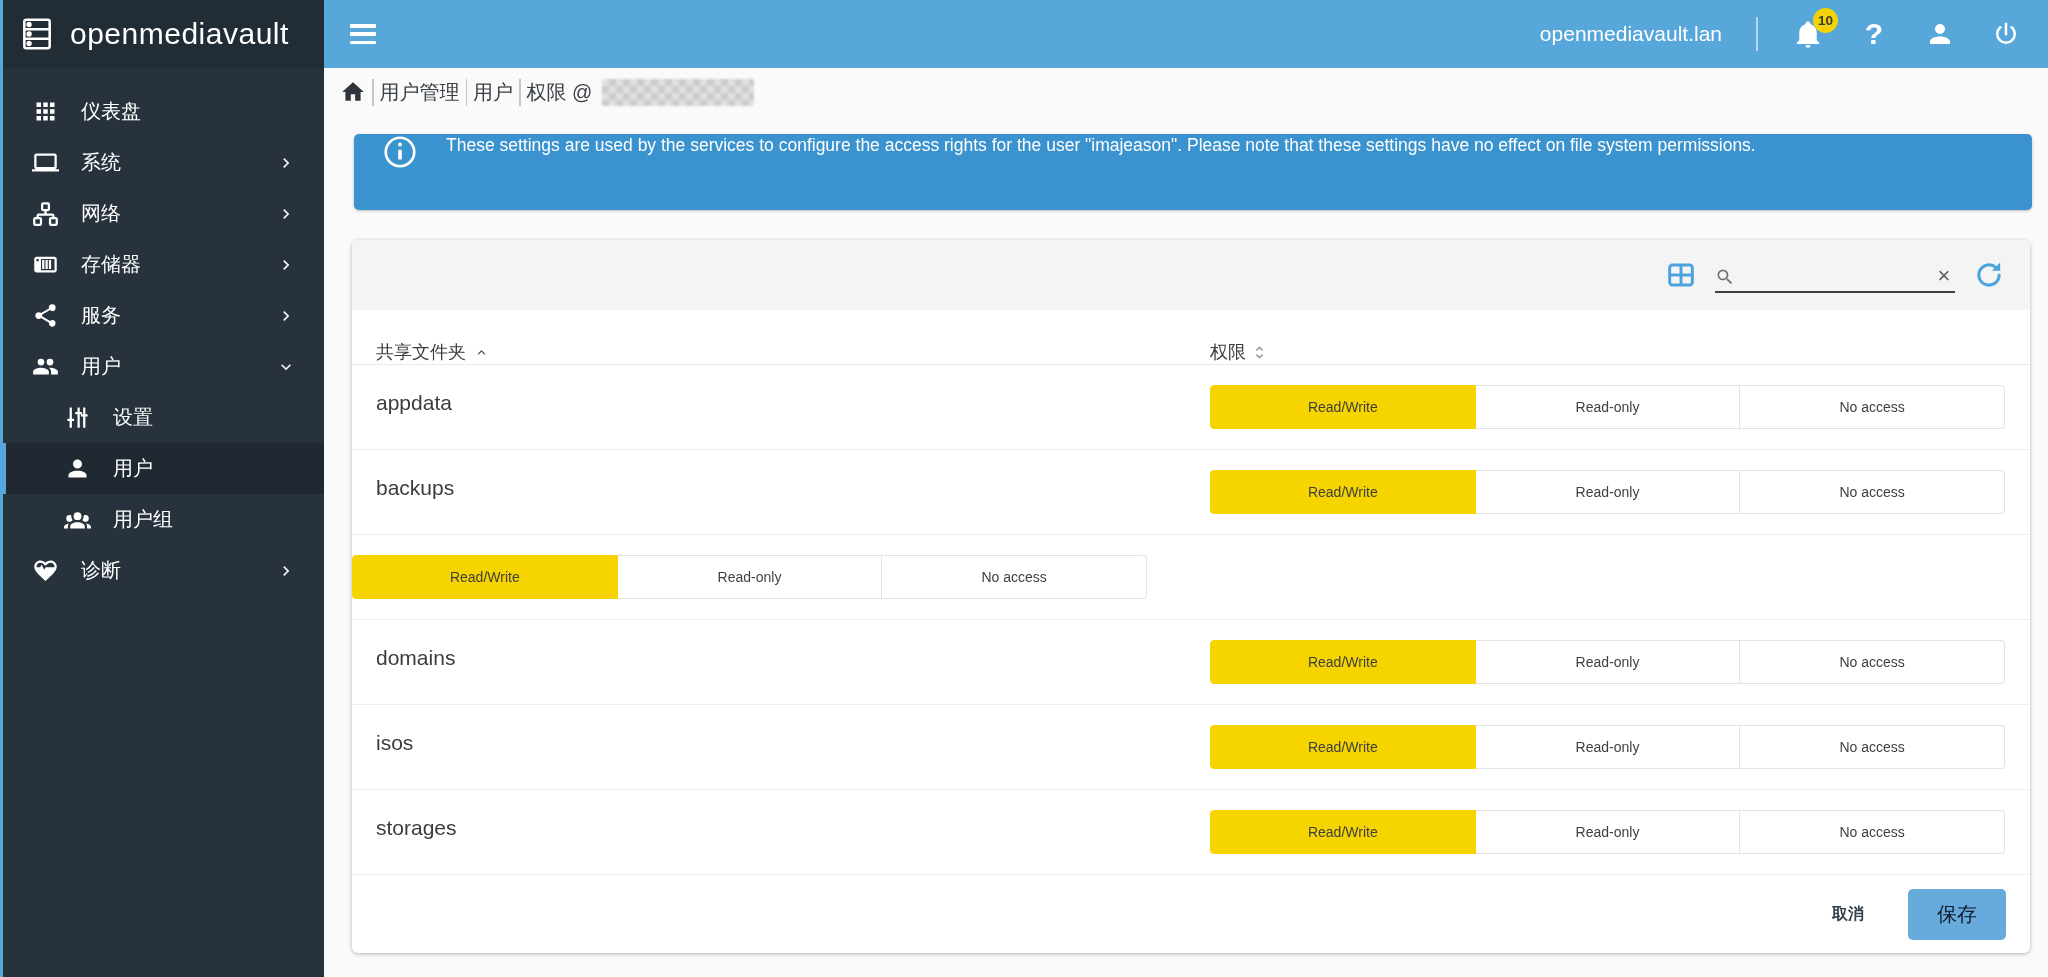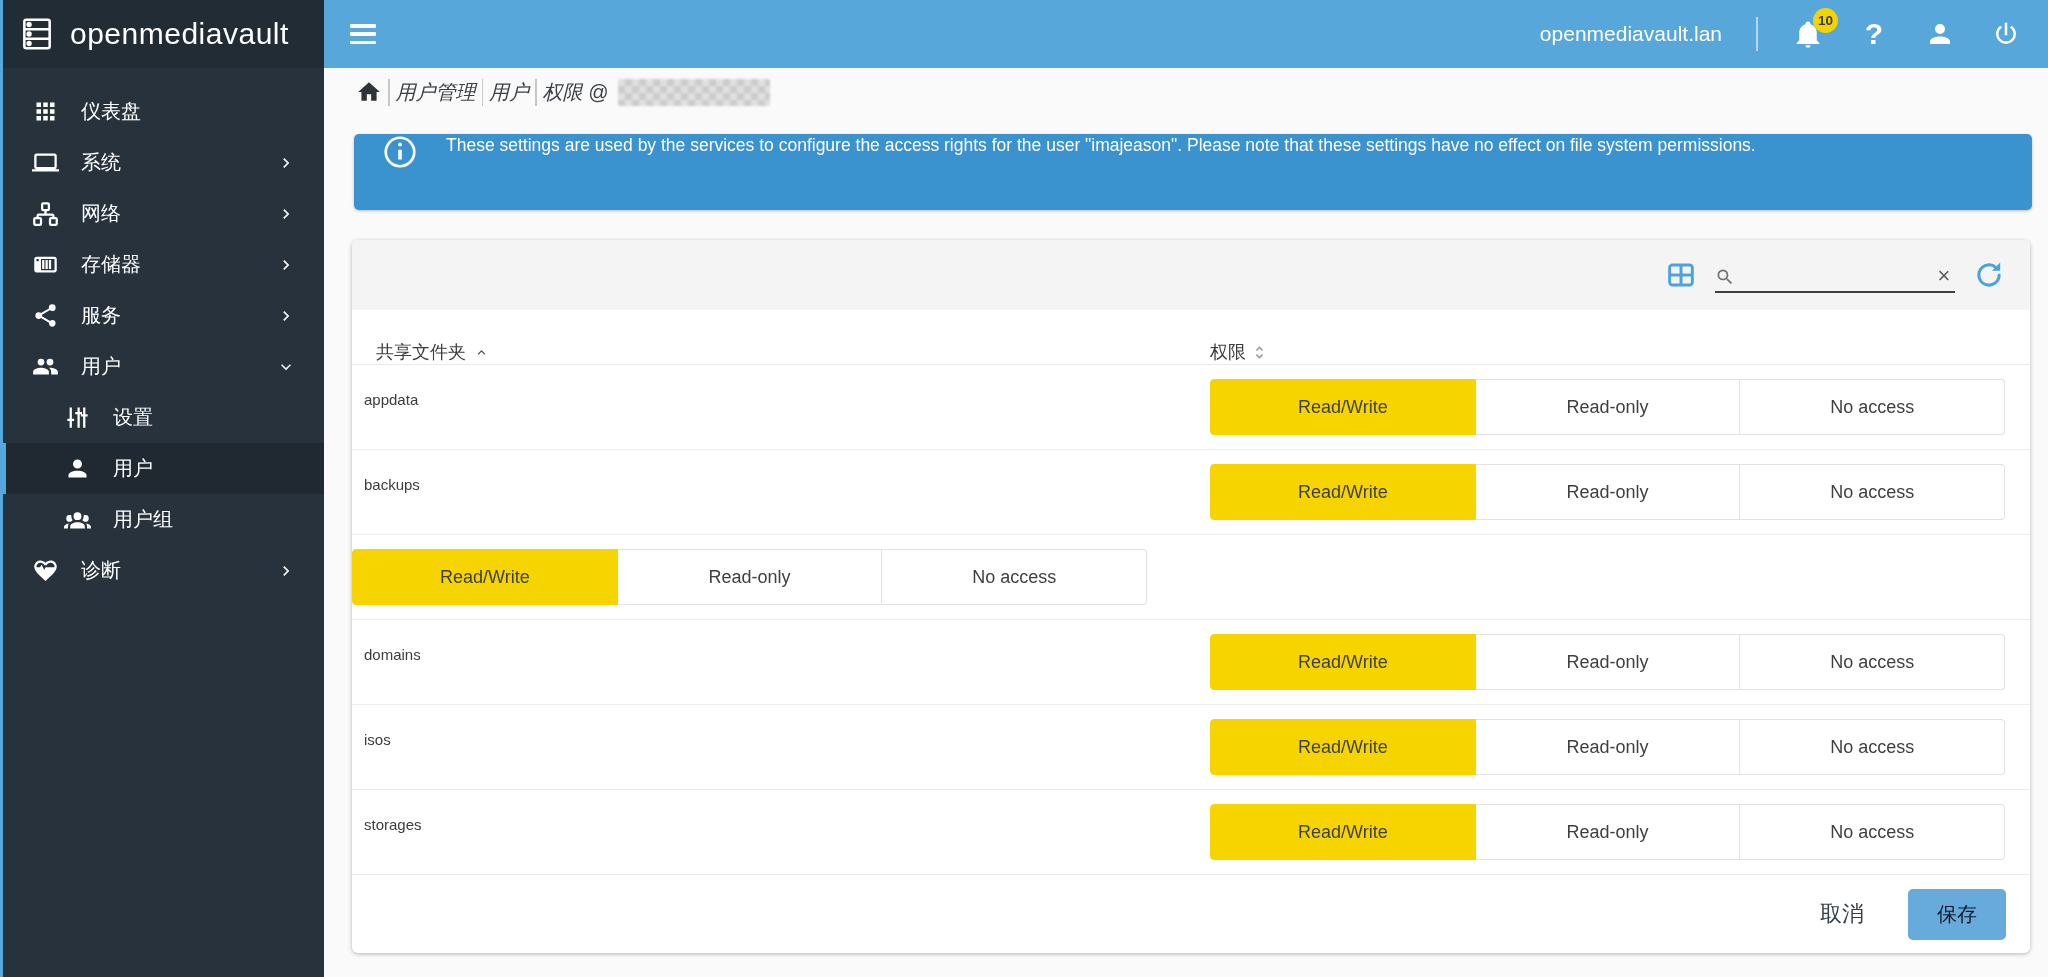--- a/index.html
+++ b/index.html
@@ -28,21 +28,21 @@
   .hamburger span { display:block; height:3.5px; background:#fff; border-radius:1px; }
   .topbar-right { margin-left:auto; display:flex; align-items:center; gap:34px; color:#fff; }
   .host { font-size:21px; }
   .tb-divider { width:2px; height:34px; background:rgba(255,255,255,.55); }
   .tb-icon { width:32px; height:32px; color:#fff; cursor:pointer; position:relative; display:flex; align-items:center; justify-content:center; }
   .tb-icon svg { width:30px; height:30px; }
   .badge { position:absolute; top:-10px; right:-14px; min-width:25px; height:25px; background:#f2d306; color:#3a3a3a; border-radius:50%; font-size:13.5px; font-weight:bold; display:flex; align-items:center; justify-content:center; }
   .help-glyph { font-size:30px; font-weight:700; line-height:1; }
 
   
-  .breadcrumb { height:48px; display:flex; align-items:center; padding-left:32px; gap:6px; font-size:20px; color:#3a4045;font-style:italic; }
+  .breadcrumb { height:48px; display:flex; align-items:center; padding-left:16px; gap:6px; font-size:20px; color:#3a4045; }
   .breadcrumb .mi { width:26px; height:26px; color:#2e343a; }
   .bc-divider { width:1.5px; height:27px; background:#c6c6c6; }
   .redacted { width:152px; height:27px; margin-left:4px; border-radius:2px; filter:blur(1.2px);
     background-image:
       linear-gradient(45deg,#cccccc 25%,transparent 25%,transparent 75%,#cccccc 75%),
       linear-gradient(45deg,#cccccc 25%,#e0e0e0 25%,#e0e0e0 75%,#cccccc 75%);
     background-size:14px 14px; background-position:0 0,7px 7px; }
 
   
   .banner { margin:18px 16px 0 30px; min-height:76px; background:#3a92cf; border-radius:5px; display:flex; align-items:flex-start; padding:0 28px; gap:28px; color:#fff; box-shadow:0 1px 3px rgba(0,0,0,.25); }
@@ -60,29 +60,29 @@
   .search-clear { width:22px; height:22px; color:#5c5c5c; font-size:22px; line-height:20px; text-align:center; cursor:pointer; background:none; border:none; }
 
   .thead { display:flex; height:55px; align-items:flex-end; border-bottom:1px solid #e9e9e9; font-size:18px; color:#3c3c3c; }
   .col-name { flex:0 0 858px; padding-left:24px; display:flex; align-items:center; gap:8px; }
   .col-perm { display:flex; align-items:center; gap:8px; }
   .sort-asc { width:15px; height:15px; color:#555; }
   .sort-both { display:flex; flex-direction:column; gap:1px; color:#9a9a9a; }
   .sort-both svg { width:11px; height:7px; }
 
   .trow { display:flex; height:85px; border-bottom:1px solid #ededed; align-items:center; }
-  .cell-name { flex:0 0 858px; padding-left:12px; align-self:flex-start; padding-top:26px; font-size:15px; color:#3c3c3c; }
+  .cell-name { flex:0 0 858px; padding-left:24px; align-self:flex-start; padding-top:26px; font-size:21px; color:#3c3c3c; }
   .seg { display:flex; width:795px; }
-  .seg-btn { flex:1; height:56px; background:#fff; border:1px solid #e2e2e2; border-left:none; font-size:18px; color:#3f3f3f; font-family:inherit; cursor:pointer; }
+  .seg-btn { flex:1; height:44px; background:#fff; border:1px solid #e2e2e2; border-left:none; font-size:14px; color:#3f3f3f; font-family:inherit; cursor:pointer; }
   .seg-btn:first-child { border-left:1px solid #e2e2e2; border-radius:4px 0 0 4px; }
   .seg-btn:last-child { border-radius:0 4px 4px 0; }
   .seg-btn.selected { background:#f5d400; border-color:#f5d400; }
 
   .tfoot { display:flex; justify-content:flex-end; align-items:center; height:78px; padding-right:24px; gap:30px; }
-  .cancel-button { background:none; border:none; font-size:22px; color:#36404a; cursor:pointer; font-family:inherit; padding:10px 14px; }
+  .cancel-button { background:none; border:none; font-size:16px; color:#36404a; cursor:pointer; font-family:inherit; padding:10px 14px;font-weight:bold; }
   .save-button { background:#66abdb; border:none; color:#0f172a; font-size:20px; cursor:pointer; font-family:inherit; padding:12px 29px; border-radius:5px; }
 </style>
 </head>
 <body>
 
 <div class="app">
   <div class="left-edge"></div>
 
   <aside class="sidebar">
     <div class="logo">

